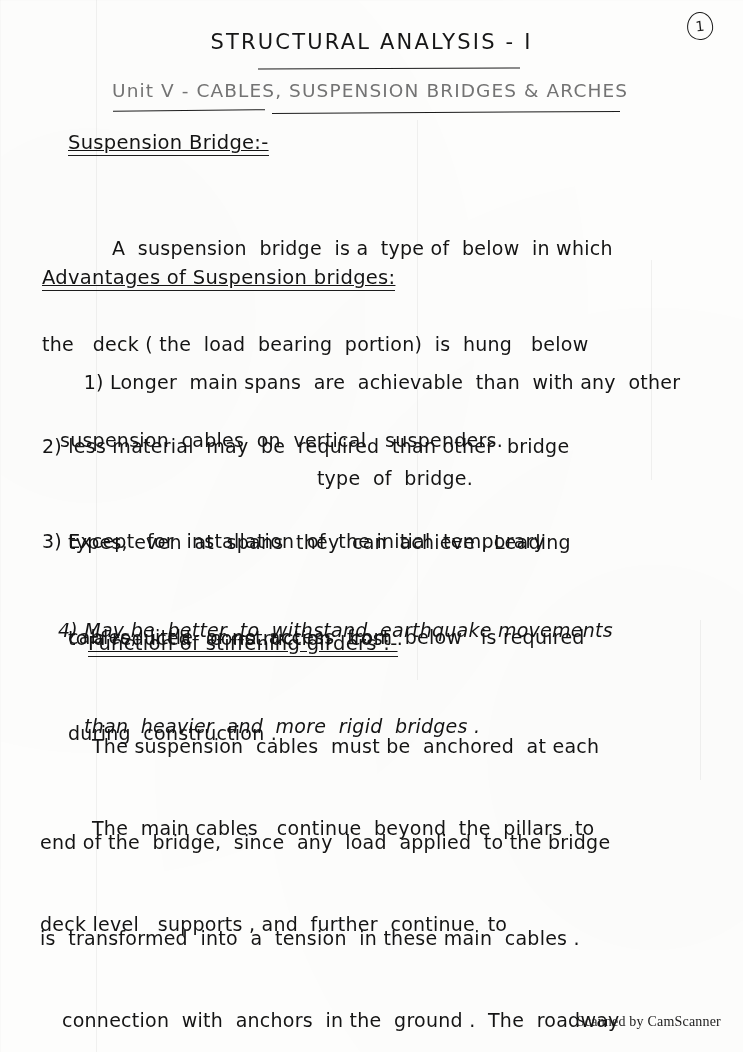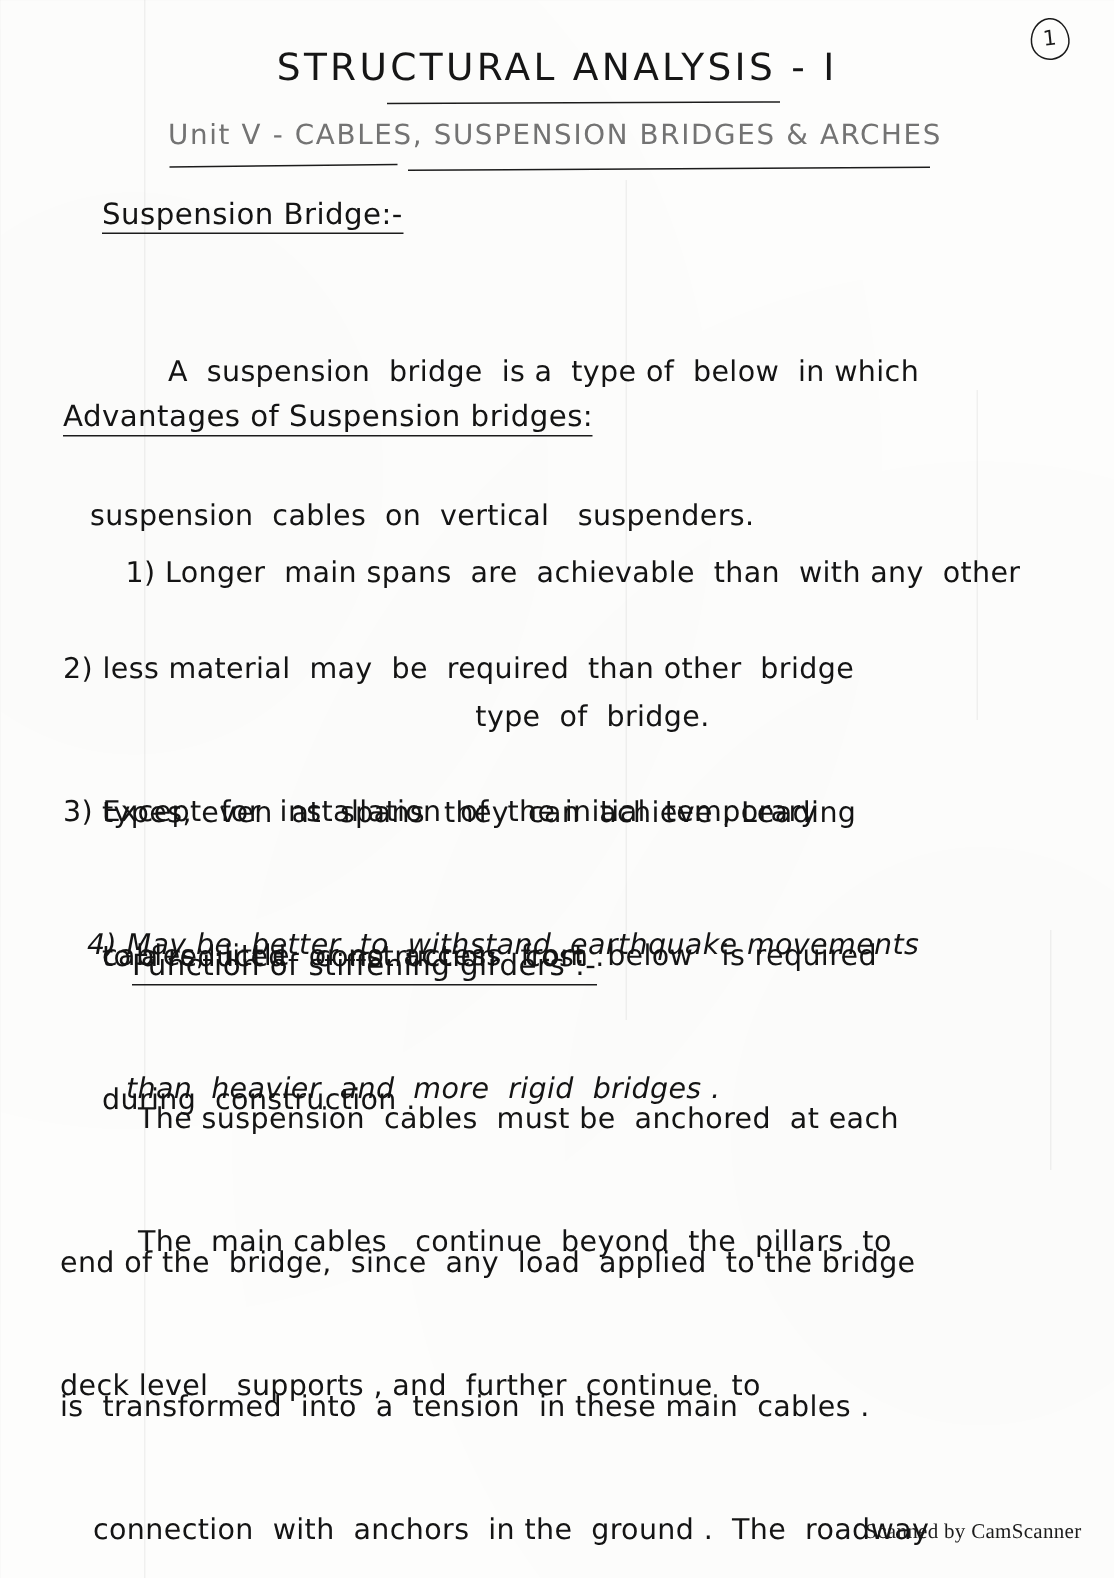--- a/index.html
+++ b/index.html
@@ -63,21 +63,21 @@
     font-family: "DejaVu Sans", sans-serif;
     transform: rotate(-6deg);
   }
 
   .doc-title {
     position: absolute;
     top: 30px;
     left: 0;
     width: 743px;
     text-align: center;
-    font-size: 25px;
+    font-size: 21px;
     letter-spacing: 2.2px;
     color: #161616;
     font-family: "DejaVu Sans", sans-serif;
   }
   .title-rule {
     position: absolute;
     top: 68px;
     left: 258px;
     width: 262px;
     height: 0;
@@ -118,20 +118,21 @@
   .heading {
     font-size: 19.5px;
     color: #141414;
     letter-spacing: 0.3px;
     white-space: nowrap;
     display: inline-block;
   }
   .heading .u {
     border-bottom: 1.7px solid #1c1c1c;
     padding-bottom: 1px;
+    text-decoration: underline;
   }
 
   .para {
     font-size: 19px;
     line-height: 32px;
     color: #141414;
     letter-spacing: 0.25px;
   }
   .para .ln { display: block; white-space: pre; }
   .para .ln.indent { text-indent: 52px; }
@@ -179,20 +180,21 @@
   <div class="unit-line hw">Unit V - CABLES,  SUSPENSION  BRIDGES &amp; ARCHES</div>
   <div class="unit-rule-a"></div>
   <div class="unit-rule-b"></div>
 
   <div class="block" style="top:131px; left:68px;">
     <span class="heading hw"><span class="u">Suspension Bridge:-</span></span>
   </div>
 
   <div class="block para hw" style="top:168px; left:60px; width:660px;">
     <span class="ln indent">A  suspension  bridge  is a  type of  below  in which</span>
+    <span class="ln outdent">the   deck ( the  load  bearing  portion)  is  hung   below</span>
     <span class="ln">suspension  cables  on  vertical   suspenders.</span>
   </div>
 
   <div class="block" style="top:266px; left:42px;">
     <span class="heading hw"><span class="u">Advantages of Suspension bridges:</span></span>
   </div>
 
   <div class="list-item hw" style="top:302px; left:42px; width:680px;text-align:center;">
     <span class="ln"><span>1)</span> <span>Longer  main spans  are  achievable  than  with any  other</span></span>
     <span class="ln hang">type  of  bridge.</span>

